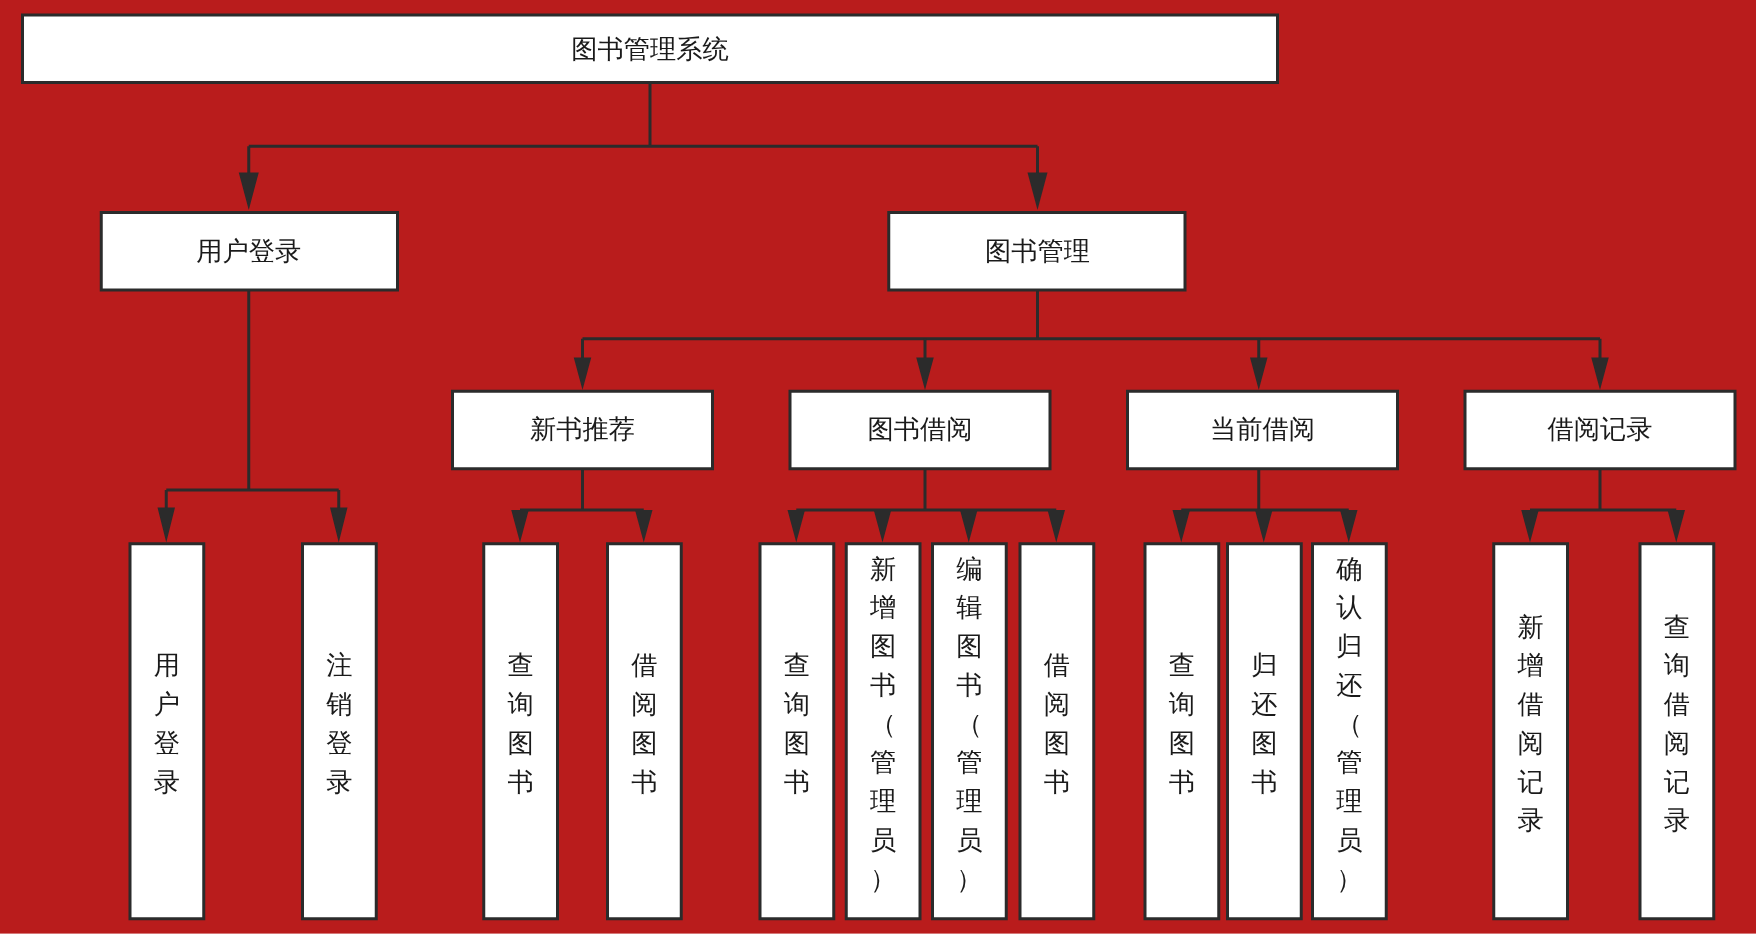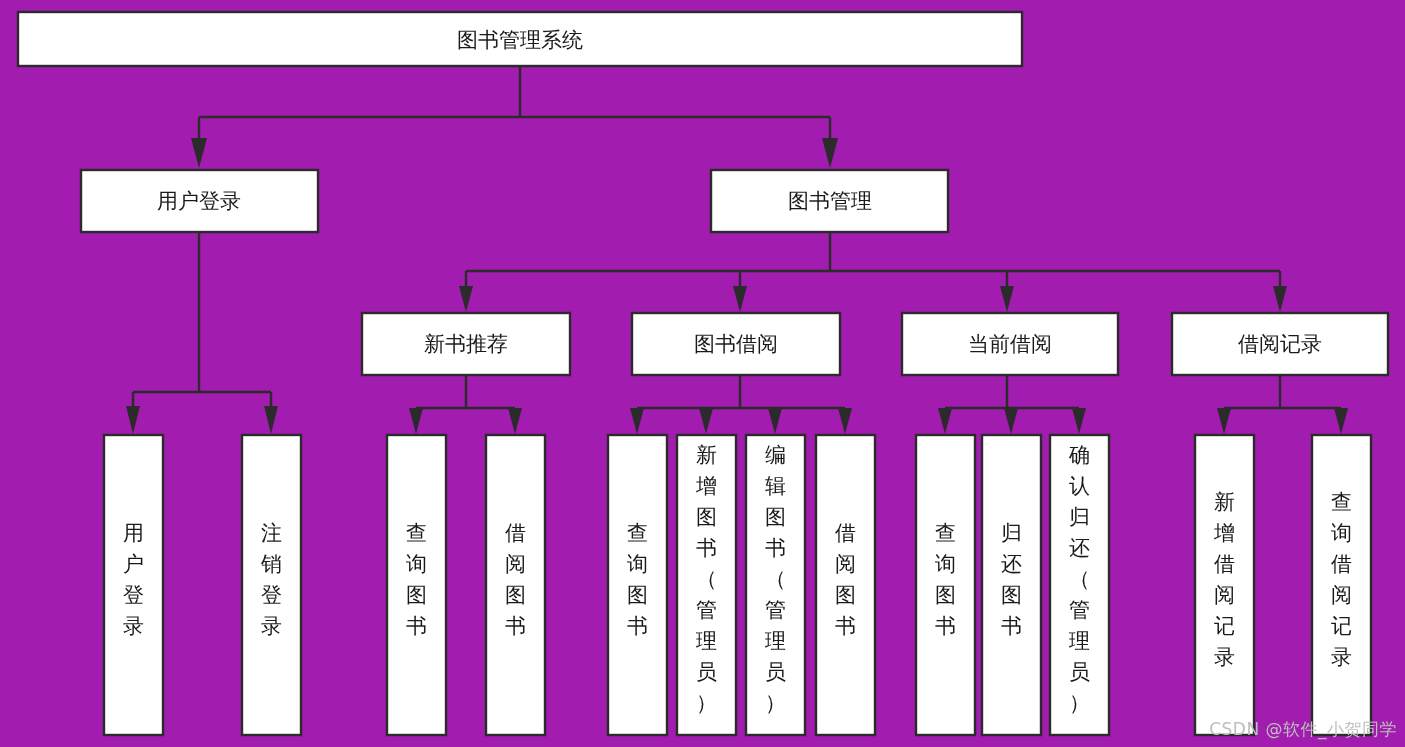--- a/index.html
+++ b/index.html
@@ -10,21 +10,21 @@
   body {
     width: 1405px;
     height: 747px;
     font-family: "DejaVu Sans", "Liberation Sans", sans-serif;
     overflow: hidden;
   }
   #diagram-root {
     position: relative;
     width: 1405px;
     height: 747px;
-    background: #a21caf;
+    background: #b91c1c;
   }
   svg#tree-svg {
     position: absolute;
     left: 0;
     top: 0;
     width: 1405px;
     height: 747px;
     display: block;
   }
   .node-box {
@@ -219,14 +219,13 @@
         <text class="node-label-v" x="775.5"><tspan x="775.5" y="462" font-size="21">编</tspan><tspan x="775.5" y="493" font-size="21">辑</tspan><tspan x="775.5" y="524" font-size="21">图</tspan><tspan x="775.5" y="555" font-size="21">书</tspan><tspan x="775.5" y="586" font-size="21" transform="rotate(90 775.5 578.86)">（</tspan><tspan x="775.5" y="617" font-size="21">管</tspan><tspan x="775.5" y="648" font-size="21">理</tspan><tspan x="775.5" y="679" font-size="21">员</tspan><tspan x="775.5" y="710" font-size="21" transform="rotate(90 775.5 702.86)">）</tspan></text>
         <text class="node-label-v" x="845.5"><tspan x="845.5" y="539.5" font-size="21">借</tspan><tspan x="845.5" y="570.5" font-size="21">阅</tspan><tspan x="845.5" y="601.5" font-size="21">图</tspan><tspan x="845.5" y="632.5" font-size="21">书</tspan></text>
         <text class="node-label-v" x="945.5"><tspan x="945.5" y="539.5" font-size="21">查</tspan><tspan x="945.5" y="570.5" font-size="21">询</tspan><tspan x="945.5" y="601.5" font-size="21">图</tspan><tspan x="945.5" y="632.5" font-size="21">书</tspan></text>
         <text class="node-label-v" x="1011.5"><tspan x="1011.5" y="539.5" font-size="21">归</tspan><tspan x="1011.5" y="570.5" font-size="21">还</tspan><tspan x="1011.5" y="601.5" font-size="21">图</tspan><tspan x="1011.5" y="632.5" font-size="21">书</tspan></text>
         <text class="node-label-v" x="1079.5"><tspan x="1079.5" y="462" font-size="21">确</tspan><tspan x="1079.5" y="493" font-size="21">认</tspan><tspan x="1079.5" y="524" font-size="21">归</tspan><tspan x="1079.5" y="555" font-size="21">还</tspan><tspan x="1079.5" y="586" font-size="21" transform="rotate(90 1079.5 578.86)">（</tspan><tspan x="1079.5" y="617" font-size="21">管</tspan><tspan x="1079.5" y="648" font-size="21">理</tspan><tspan x="1079.5" y="679" font-size="21">员</tspan><tspan x="1079.5" y="710" font-size="21" transform="rotate(90 1079.5 702.86)">）</tspan></text>
         <text class="node-label-v" x="1224.5"><tspan x="1224.5" y="508.5" font-size="21">新</tspan><tspan x="1224.5" y="539.5" font-size="21">增</tspan><tspan x="1224.5" y="570.5" font-size="21">借</tspan><tspan x="1224.5" y="601.5" font-size="21">阅</tspan><tspan x="1224.5" y="632.5" font-size="21">记</tspan><tspan x="1224.5" y="663.5" font-size="21">录</tspan></text>
         <text class="node-label-v" x="1341.5"><tspan x="1341.5" y="508.5" font-size="21">查</tspan><tspan x="1341.5" y="539.5" font-size="21">询</tspan><tspan x="1341.5" y="570.5" font-size="21">借</tspan><tspan x="1341.5" y="601.5" font-size="21">阅</tspan><tspan x="1341.5" y="632.5" font-size="21">记</tspan><tspan x="1341.5" y="663.5" font-size="21">录</tspan></text>
       </g>
   </svg>
 
-  <div class="watermark">CSDN @软件_小贺同学</div>
 </div>
 
 </body></html>

